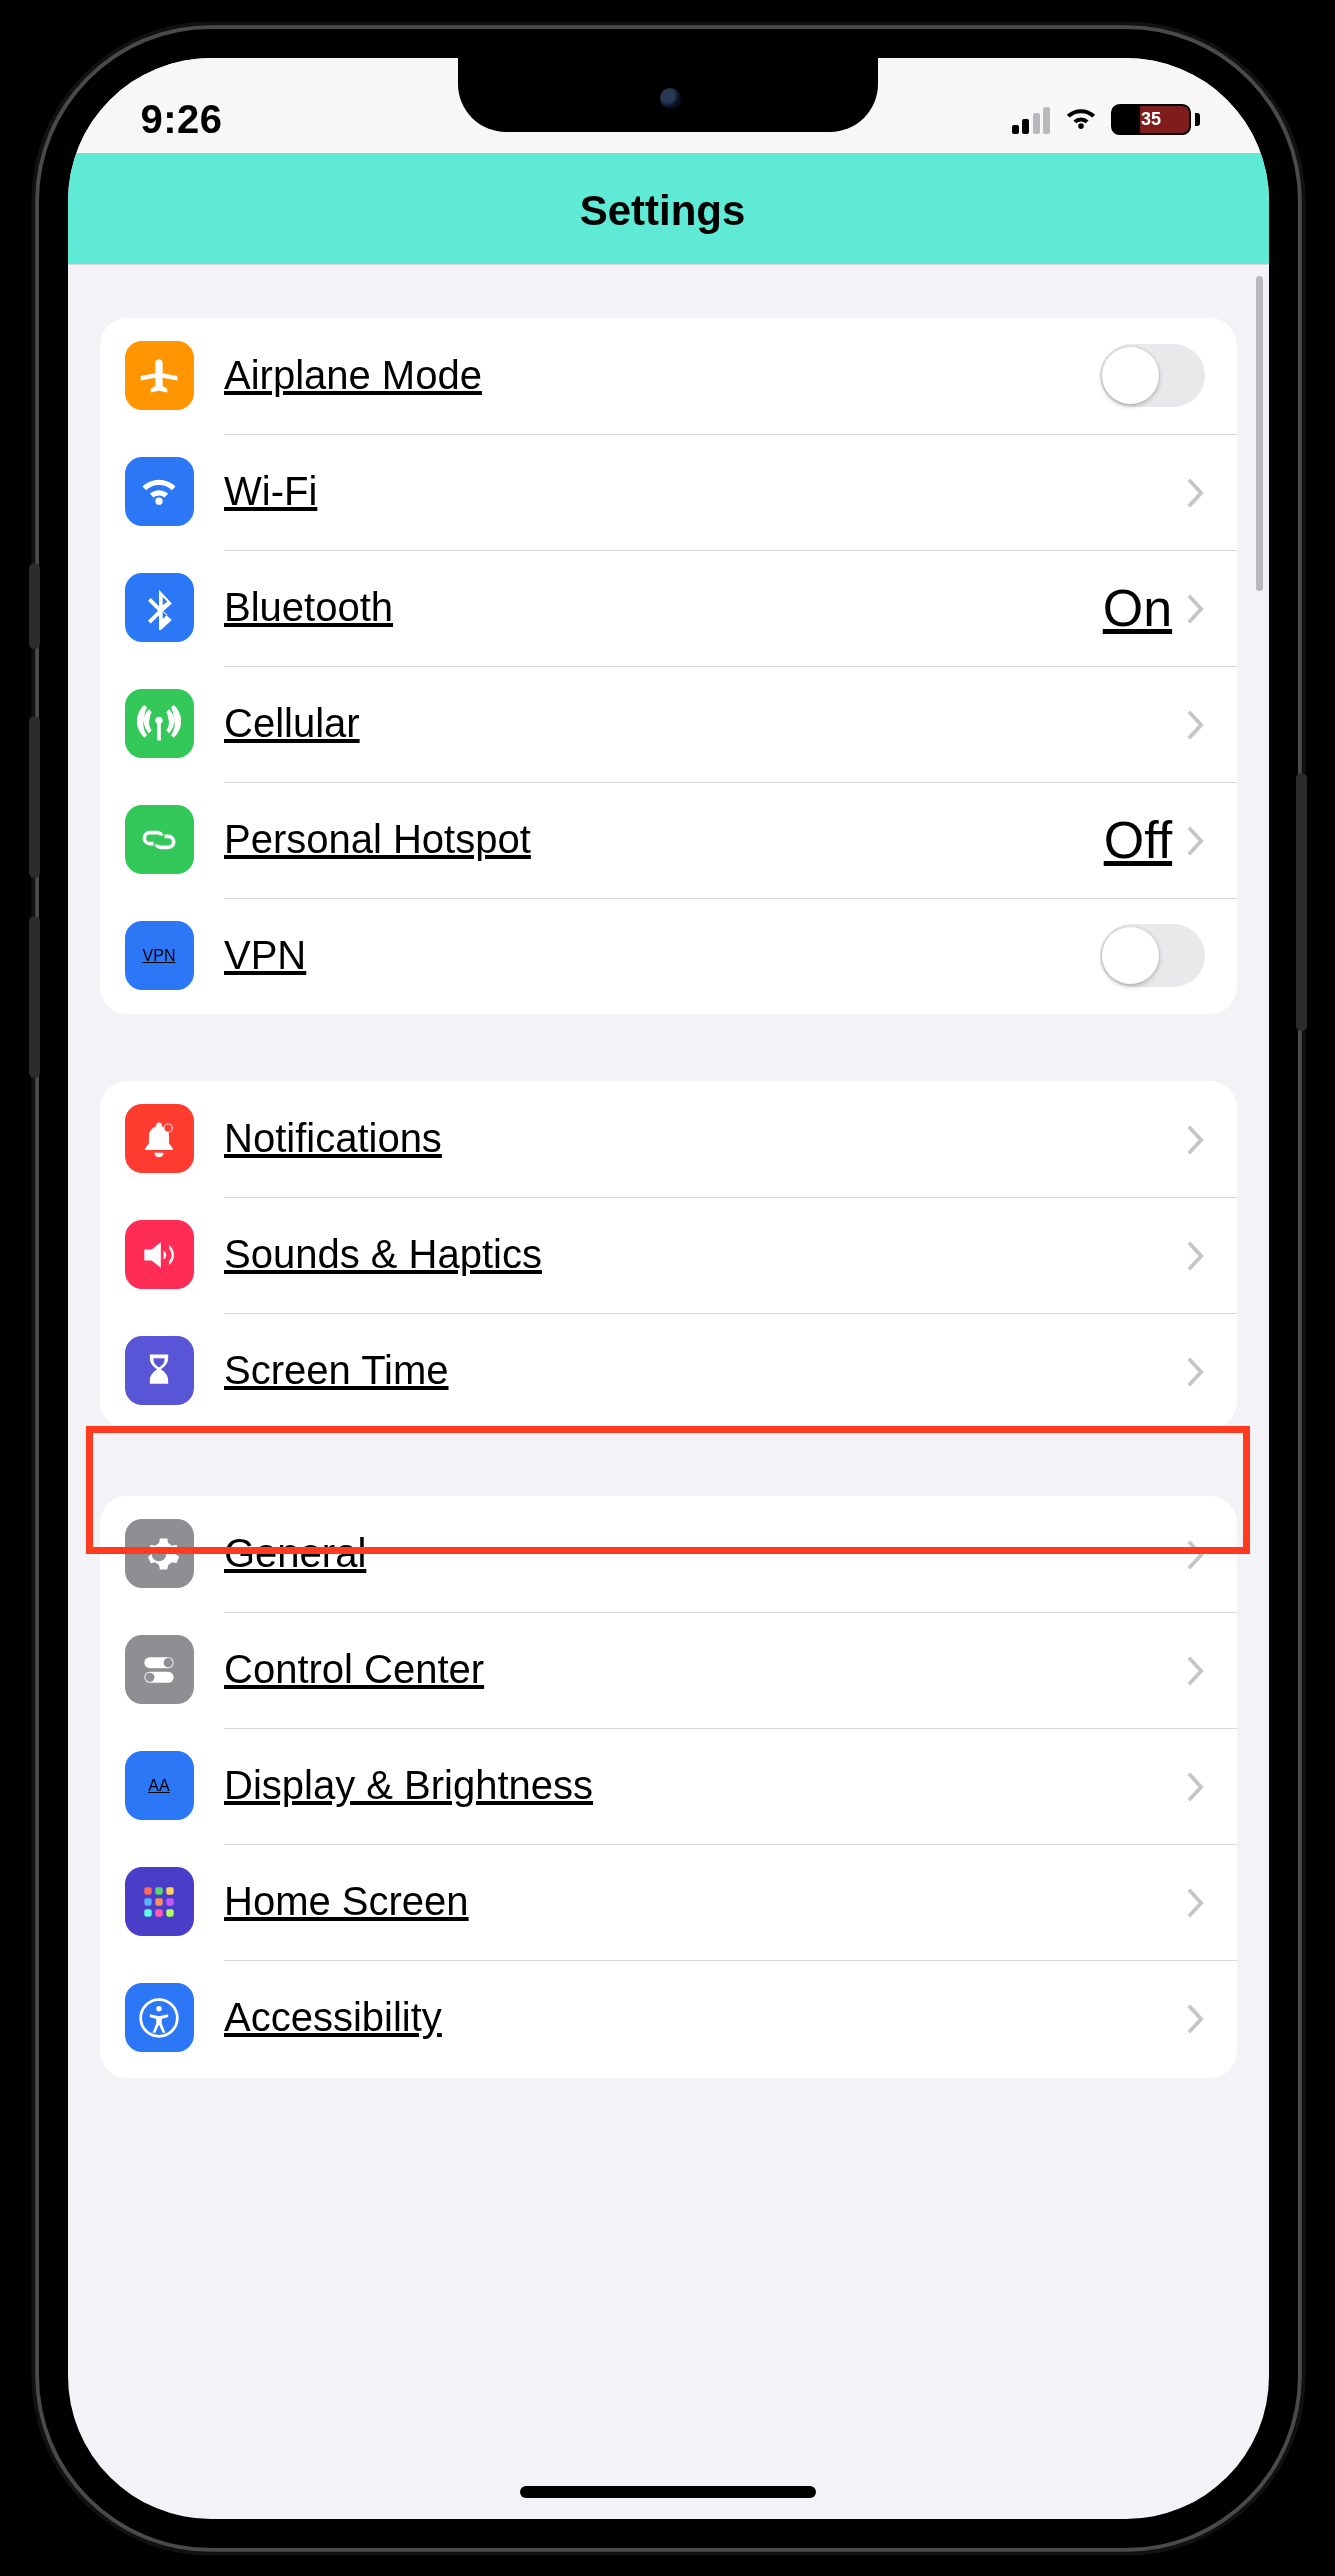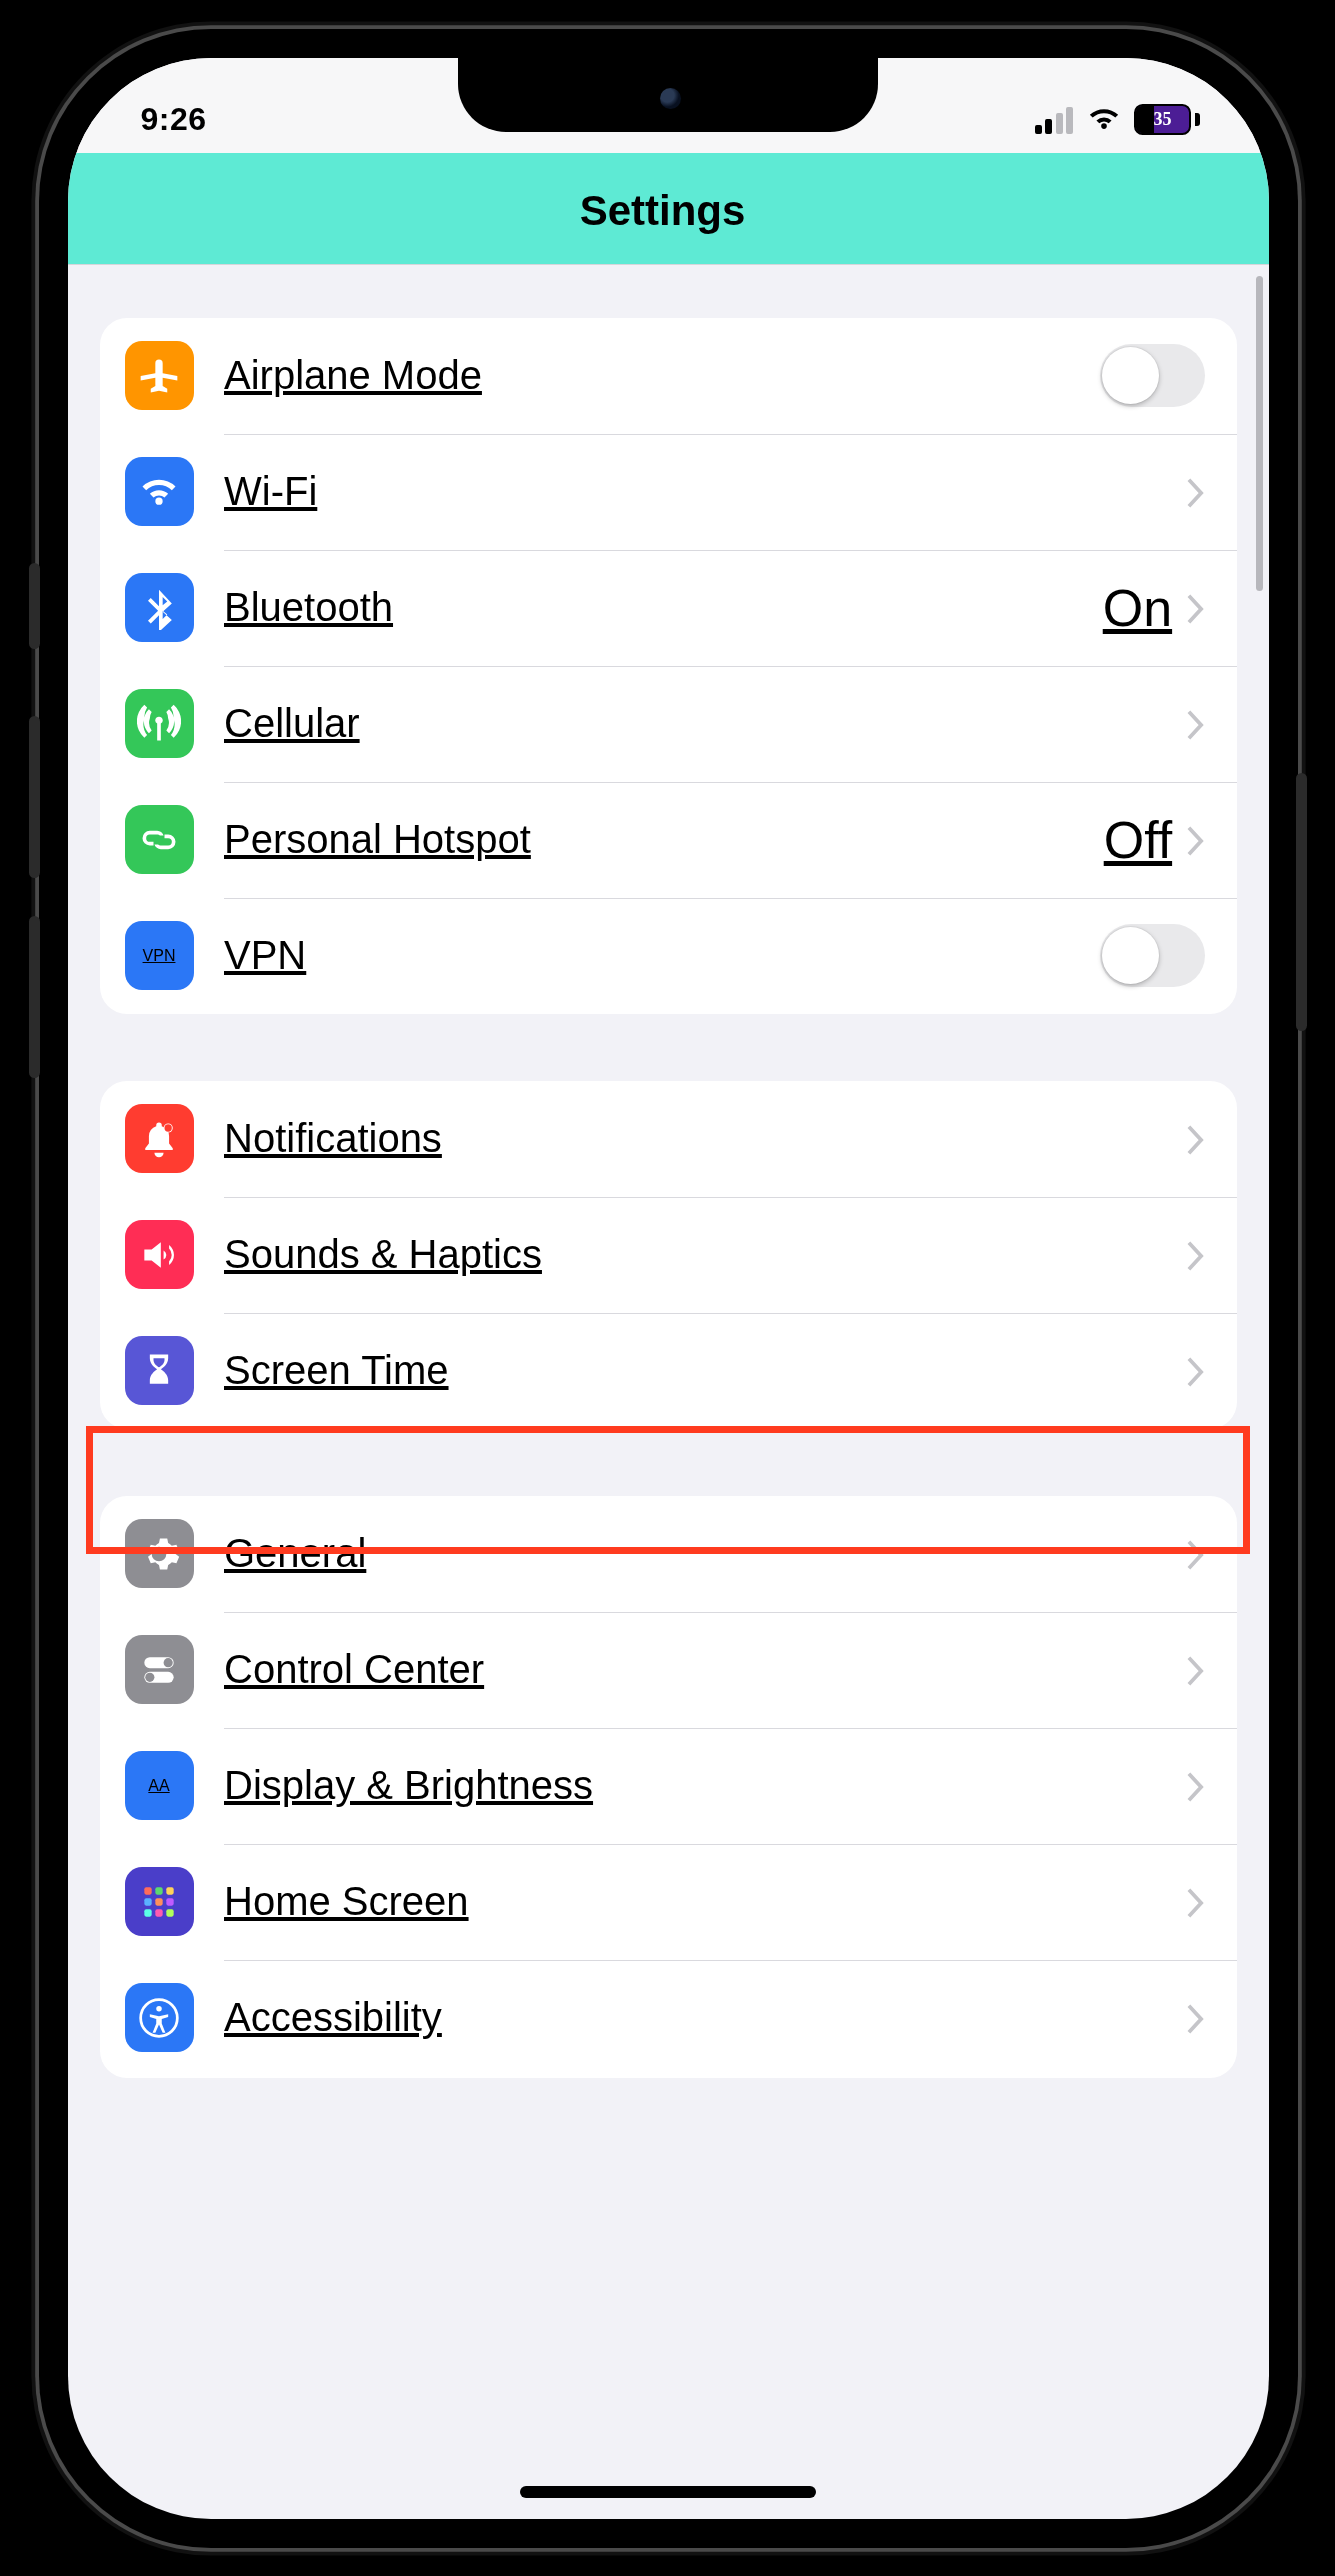--- a/index.html
+++ b/index.html
@@ -57,29 +57,29 @@
   .status-bar {
     height: 95px;
     display: flex;
     align-items: center;
     justify-content: space-between;
     padding: 29px 69px 0 73px;
     background: #f7f7f8;
     position: relative;
     z-index: 5;
   }
-  .status-time { font-size: 32px; font-weight: 700; letter-spacing: 0.5px; }
+  .status-time { font-size: 40px; font-weight: 700; letter-spacing: 0.5px; }
   .status-right { display: flex; align-items: center; gap: 13.4px; }
   .cell-bars { display: flex; align-items: flex-end; gap: 3.8px; height: 29px; }
   .cell-bars span { width: 6.7px; background: #000; border-radius: 1.9px; }
   .cell-bars span.dim { background: #b9b9bd; }
   .wifi-ic svg { display:block; }
   .battery { display:flex; align-items:center; gap:3.8px; }
   .battery-body{
-    width:57px;height:30.5px;border:2.9px solid #000;border-radius:8.6px;position:relative;background:#4c1d95;font-family:Liberation Serif, serif;
+    width:80px;height:30.5px;border:2.9px solid #000;border-radius:8.6px;position:relative;background:#7f1d1d;
   }
   .battery-fill{position:absolute;left:0;top:0;bottom:0;width:35%;background:#000;border-radius:5.7px 0 0 5.7px;}
   .battery-text{position:absolute;left:0;right:0;top:0;bottom:0;display:flex;align-items:center;justify-content:center;font-size:18px;font-weight:700;color:#fff;}
   .battery-cap{width:4.8px;height:13.4px;background:#000;border-radius:0 2.9px 2.9px 0;}
 
   
   .nav-bar {
     background: #5eead4;
     text-align: center;
     padding: 34px 11px 29px 0;

